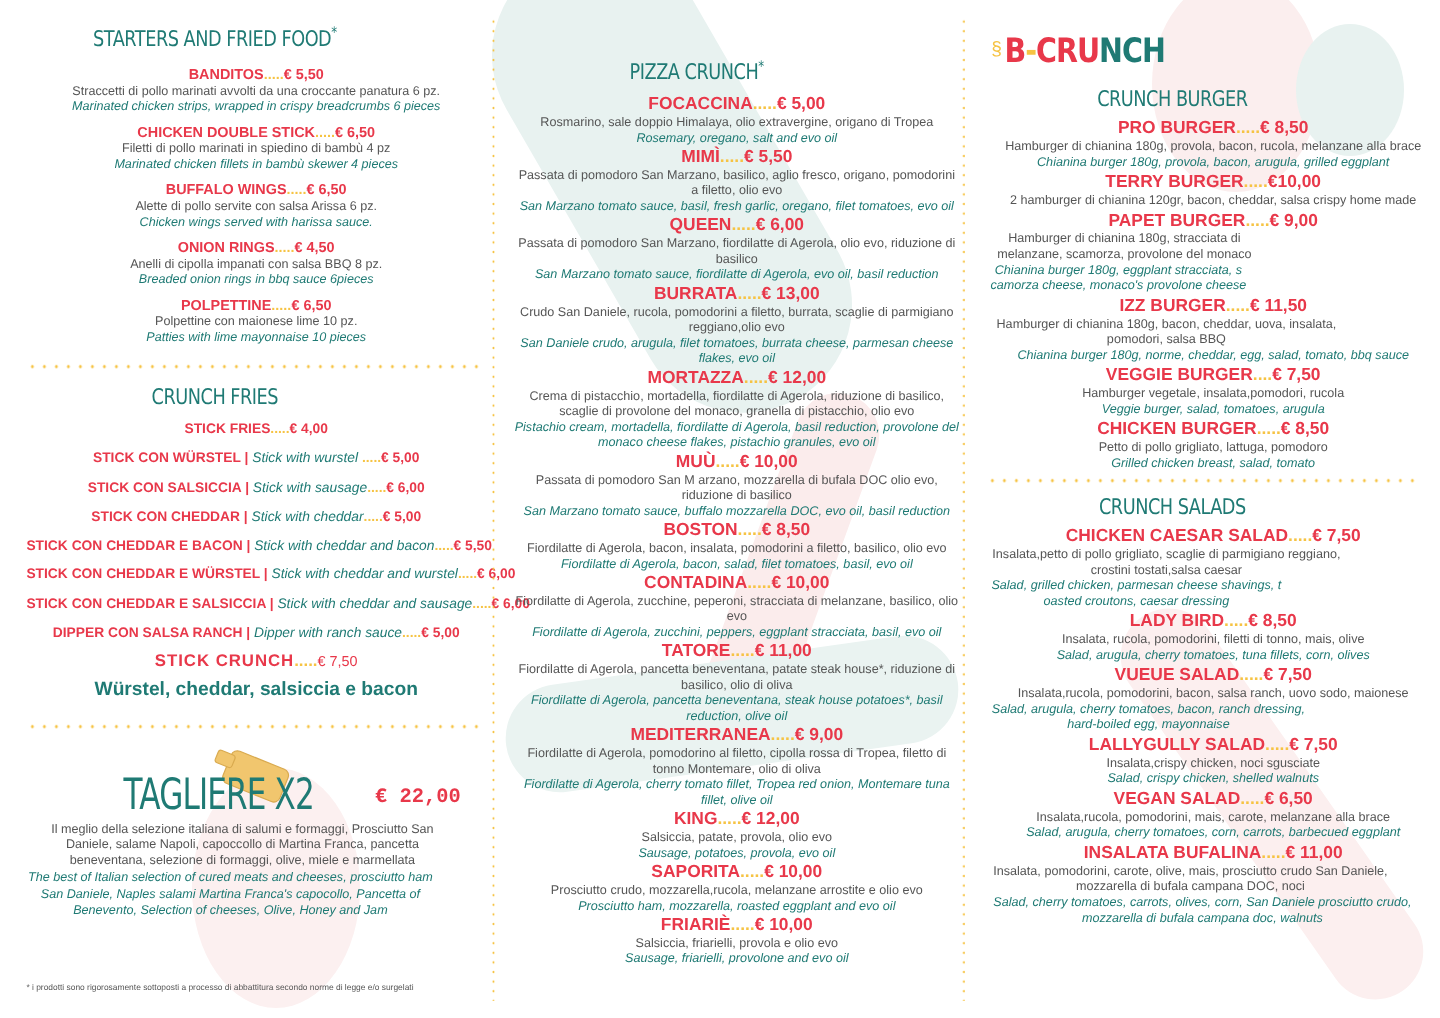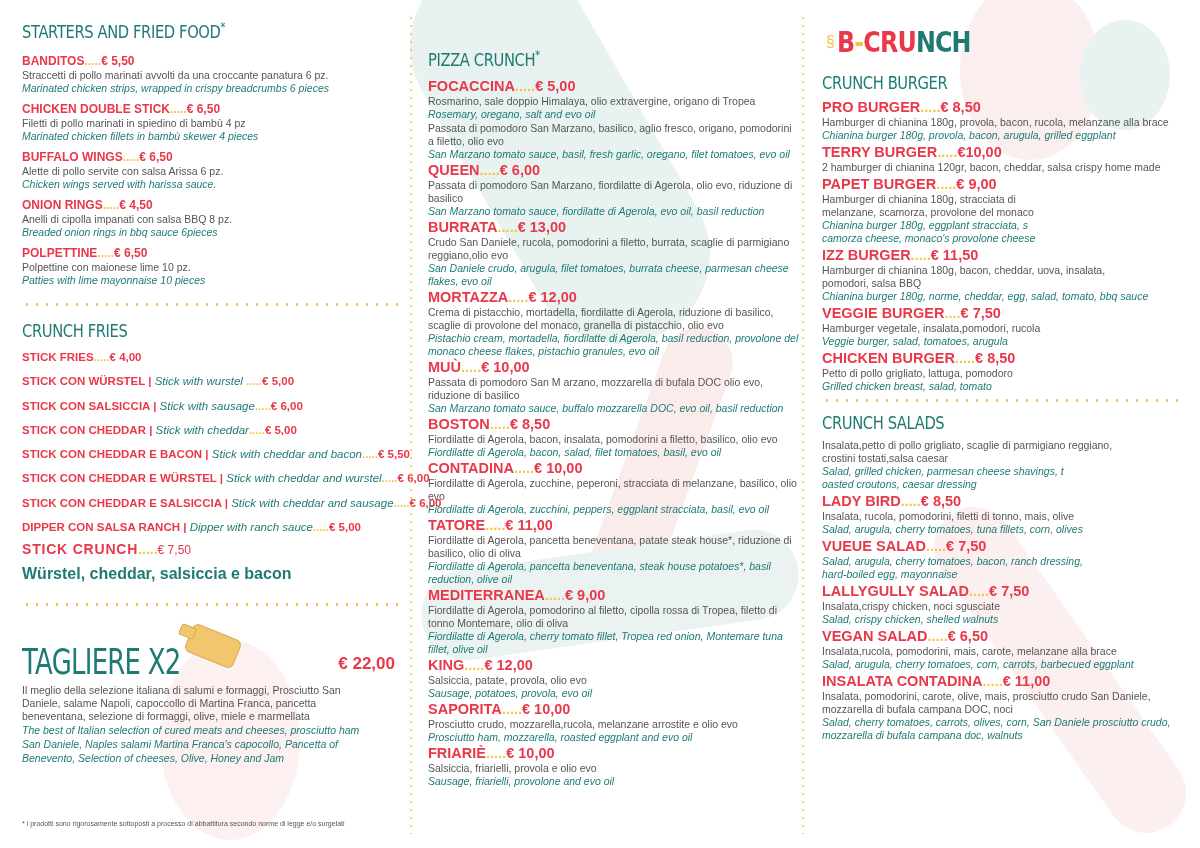--- a/index.html
+++ b/index.html
@@ -2,21 +2,21 @@
 <html><head>
 <meta charset="utf-8">
 <style>
   * { box-sizing: border-box; margin: 0; padding: 0; }
   html, body { width: 1200px; height: 848px; overflow: hidden; background: #ffffff; }
   body { font-family: "Liberation Sans", sans-serif; color: #555; position: relative; }
 
   .bg-blob { position: absolute; border-radius: 50%; z-index: 0; }
   .page { position: absolute; inset: 0; z-index: 1; }
 
-  .col { position: absolute; top: 0; height: 848px; }
+  .col { position: absolute; top: 0; height: 848px; text-align: center; }
   .col-1 { left: 0; width: 405px; padding: 20px 0 0 22px; }
   .col-2 { left: 405px; width: 395px; padding: 22px 0 0 23px; margin-top: 26px; }
   .col-3 { left: 800px; width: 400px; padding: 22px 0 0 22px; }
 
   .vdots { position: absolute; top: 14px; width: 2px; height: 820px;
     background-image: radial-gradient(circle, #f6c343 1px, transparent 1.3px);
     background-size: 3px 8px; background-repeat: repeat-y; }
   .hdots { height: 3px; margin: 0;
     background-image: radial-gradient(circle, #f6c343 1.1px, transparent 1.4px);
     background-size: 10px 3px; background-repeat: repeat-x; }
@@ -114,40 +114,41 @@
       <div class="fries-row"><span>DIPPER CON SALSA RANCH</span><span> | </span><span class="en">Dipper with ranch sauce</span><span class="dots">.....</span><span class="price">€ 5,00</span></div>
     </div>
     <div class="stick-crunch"><span>STICK CRUNCH</span><span class="dots">.....</span><span class="price">€ 7,50</span></div>
     <div class="stick-crunch-desc">Würstel, cheddar, salsiccia e bacon</div>
 
     <div class="hdots" style="margin:20px 0 0 0;width:383px;"></div>
 
     <div style="position:relative;height:120px;">
       <div class="board"></div>
       <div class="tagliere-title" style="margin-top:35px;">TAGLIERE X2</div>
-      <div class="tagliere-price" style="top:48px;right:10px;">€ 22,00</div>
+      <div class="tagliere-price" style="top:48px;right:21px;font-family:Liberation Mono, monospace;">€ 22,00</div>
       <div class="desc-it" style="width:360px;margin-top:2px;">Il meglio della selezione italiana di salumi e  formaggi, Prosciutto  San Daniele, salame Napoli, capoccollo di Martina Franca, pancetta beneventana, selezione di formaggi, olive, miele e marmellata</div>
       <div class="desc-en" style="width:340px;line-height:14px;">The best of Italian selection of cured meats and cheeses, prosciutto ham San Daniele, Naples salami Martina Franca's capocollo, Pancetta of Benevento, Selection of cheeses, Olive, Honey and Jam</div>
     </div>
 
     <div class="footnote" style="position:absolute;top:820px;left:22px;">* i prodotti sono rigorosamente sottoposti a processo di abbattitura secondo norme di legge e/o surgelati</div>
   </div>
 
   <div class="vdots" style="left:410px;"></div>
 
   <div class="col col-2">
     <h2 class="section-title"><span>PIZZA CRUNCH</span><sup>*</sup></h2>
     <div style="height:8px"></div>
 
     <div class="item">
         <div class="item-name"><span>FOCACCINA</span><span class="dots">.....</span><span>€ 5,00</span></div>
         <div class="desc-it">Rosmarino, sale doppio Himalaya, olio  extravergine, origano di Tropea</div>
         <div class="desc-en">Rosemary, oregano, salt and evo oil</div>
       </div>
     <div class="item">
+        <div class="item-name"><span>MIMÌ</span><span class="dots">.....</span><span>€ 5,50</span></div>
         <div class="desc-it">Passata di pomodoro San Marzano, basilico, aglio  fresco, origano, pomodorini a filetto, olio evo</div>
         <div class="desc-en">San Marzano tomato sauce, basil, fresh garlic, oregano, filet tomatoes, evo oil</div>
       </div>
     <div class="item">
         <div class="item-name"><span>QUEEN</span><span class="dots">.....</span><span>€ 6,00</span></div>
         <div class="desc-it">Passata di pomodoro San Marzano, fiordilatte di  Agerola, olio evo, riduzione di basilico</div>
         <div class="desc-en">San Marzano tomato sauce, fiordilatte di Agerola, evo oil, basil reduction</div>
       </div>
     <div class="item">
         <div class="item-name"><span>BURRATA</span><span class="dots">.....</span><span>€ 13,00</span></div>
@@ -243,42 +244,44 @@
         <div class="desc-it">Petto di pollo grigliato, lattuga, pomodoro</div>
         <div class="desc-en">Grilled chicken breast, salad, tomato</div>
       </div>
 
     <div class="hdots" style="margin:6px 0 10px 0;width:360px;"></div>
 
     <h2 class="section-title"><span>CRUNCH SALADS</span></h2>
     <div style="height:6px"></div>
 
     <div class="item">
+        <div class="item-name"><span>CHICKEN CAESAR SALAD</span><span class="dots">.....</span><span>€ 7,50</span></div>
         <div class="desc-it" style="width:300px">Insalata,petto di pollo grigliato, scaglie di  parmigiano reggiano, crostini tostati,salsa caesar</div>
         <div class="desc-en" style="width:250px">Salad, grilled chicken, parmesan cheese shavings, t oasted croutons, caesar dressing</div>
       </div>
     <div class="item">
         <div class="item-name"><span>LADY BIRD</span><span class="dots">.....</span><span>€ 8,50</span></div>
         <div class="desc-it">Insalata, rucola, pomodorini, filetti di tonno,  mais, olive</div>
         <div class="desc-en">Salad, arugula, cherry tomatoes, tuna fillets, corn, olives</div>
       </div>
     <div class="item">
         <div class="item-name"><span>VUEUE SALAD</span><span class="dots">.....</span><span>€ 7,50</span></div>
+        <div class="desc-it">Insalata,rucola, pomodorini, bacon, salsa ranch,  uovo sodo, maionese</div>
         <div class="desc-en" style="width:270px">Salad, arugula, cherry tomatoes, bacon, ranch dressing, hard-boiled egg, mayonnaise</div>
       </div>
     <div class="item">
         <div class="item-name"><span>LALLYGULLY SALAD</span><span class="dots">.....</span><span>€ 7,50</span></div>
         <div class="desc-it">Insalata,crispy chicken, noci sgusciate</div>
         <div class="desc-en">Salad, crispy chicken, shelled walnuts</div>
       </div>
     <div class="item">
         <div class="item-name"><span>VEGAN SALAD</span><span class="dots">.....</span><span>€ 6,50</span></div>
         <div class="desc-it">Insalata,rucola, pomodorini, mais, carote,  melanzane alla brace</div>
         <div class="desc-en">Salad, arugula, cherry tomatoes, corn, carrots, barbecued eggplant</div>
       </div>
     <div class="item">
-        <div class="item-name"><span>INSALATA CONTADINA</span><span class="dots">.....</span><span>€ 11,00</span></div>
+        <div class="item-name"><span>INSALATA BUFALINA</span><span class="dots">.....</span><span>€ 11,00</span></div>
         <div class="desc-it" style="width:340px">Insalata, pomodorini, carote, olive, mais,  prosciutto crudo San Daniele, mozzarella di bufala campana DOC, noci</div>
         <div class="desc-en" style="width:360px">Salad, cherry tomatoes, carrots, olives, corn, San Daniele prosciutto crudo, mozzarella di bufala campana doc, walnuts</div>
       </div>
   </div>
 
 </div>
 
 </body></html>

